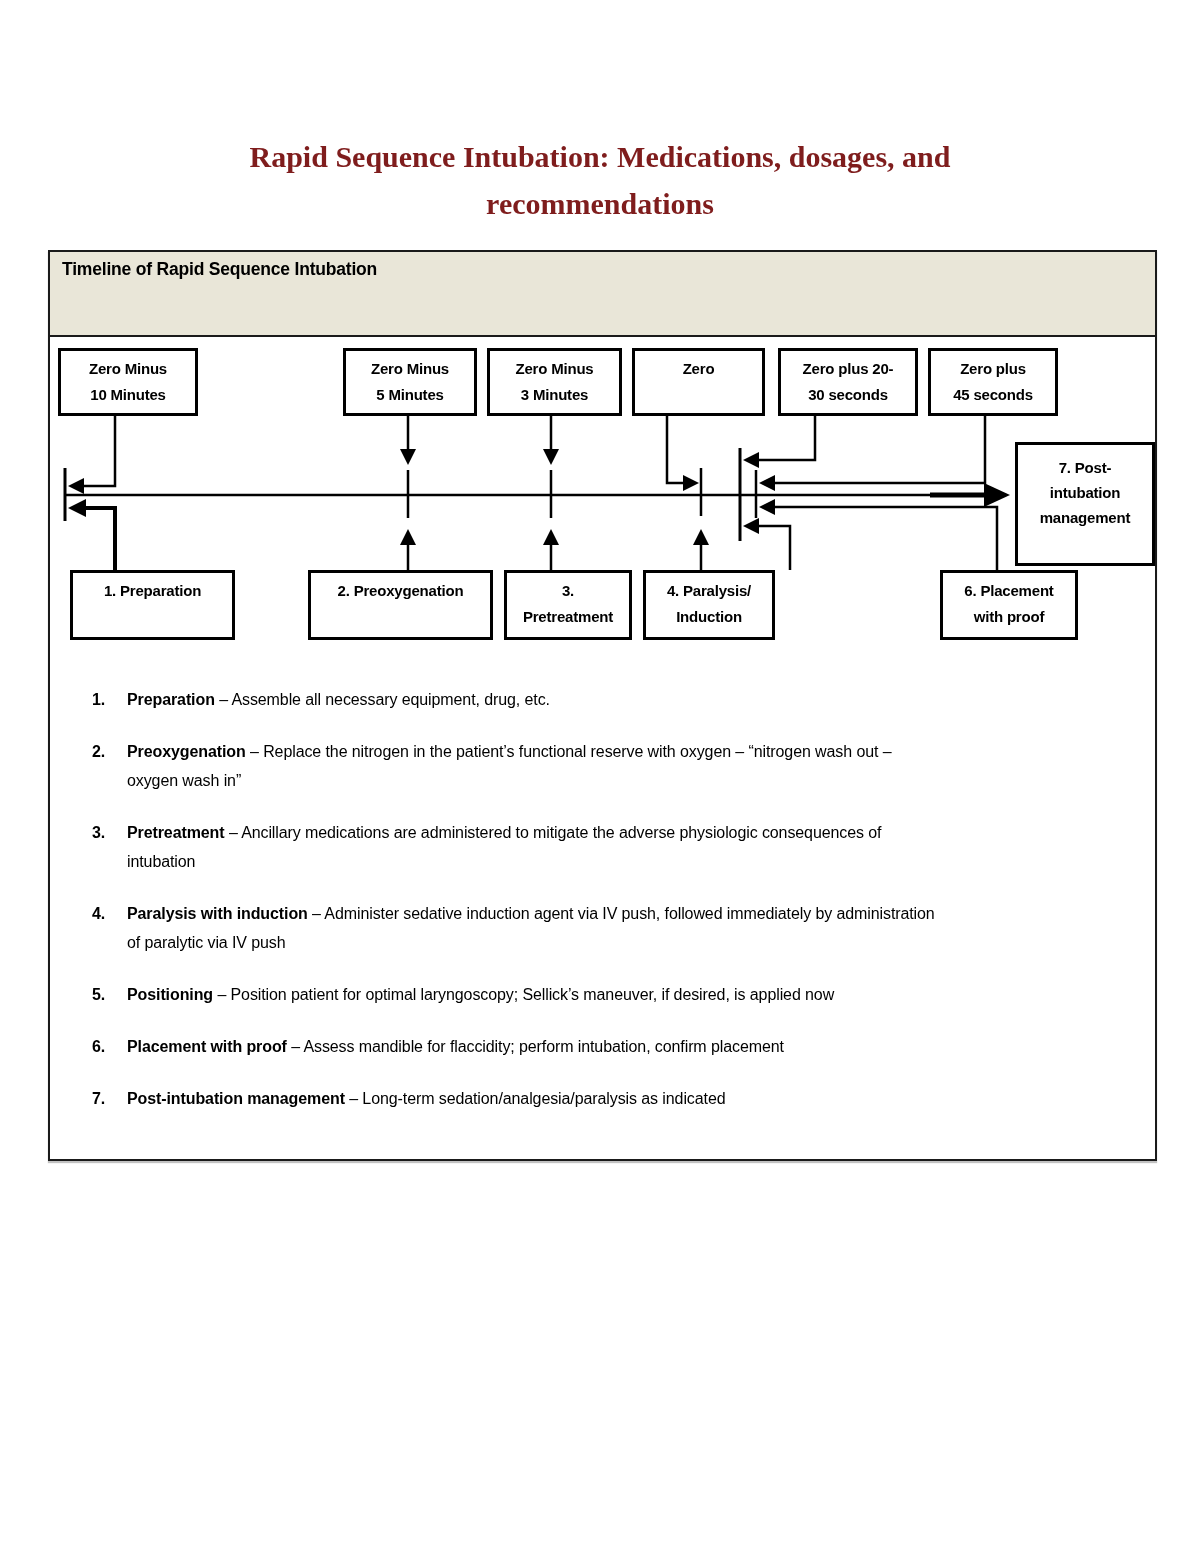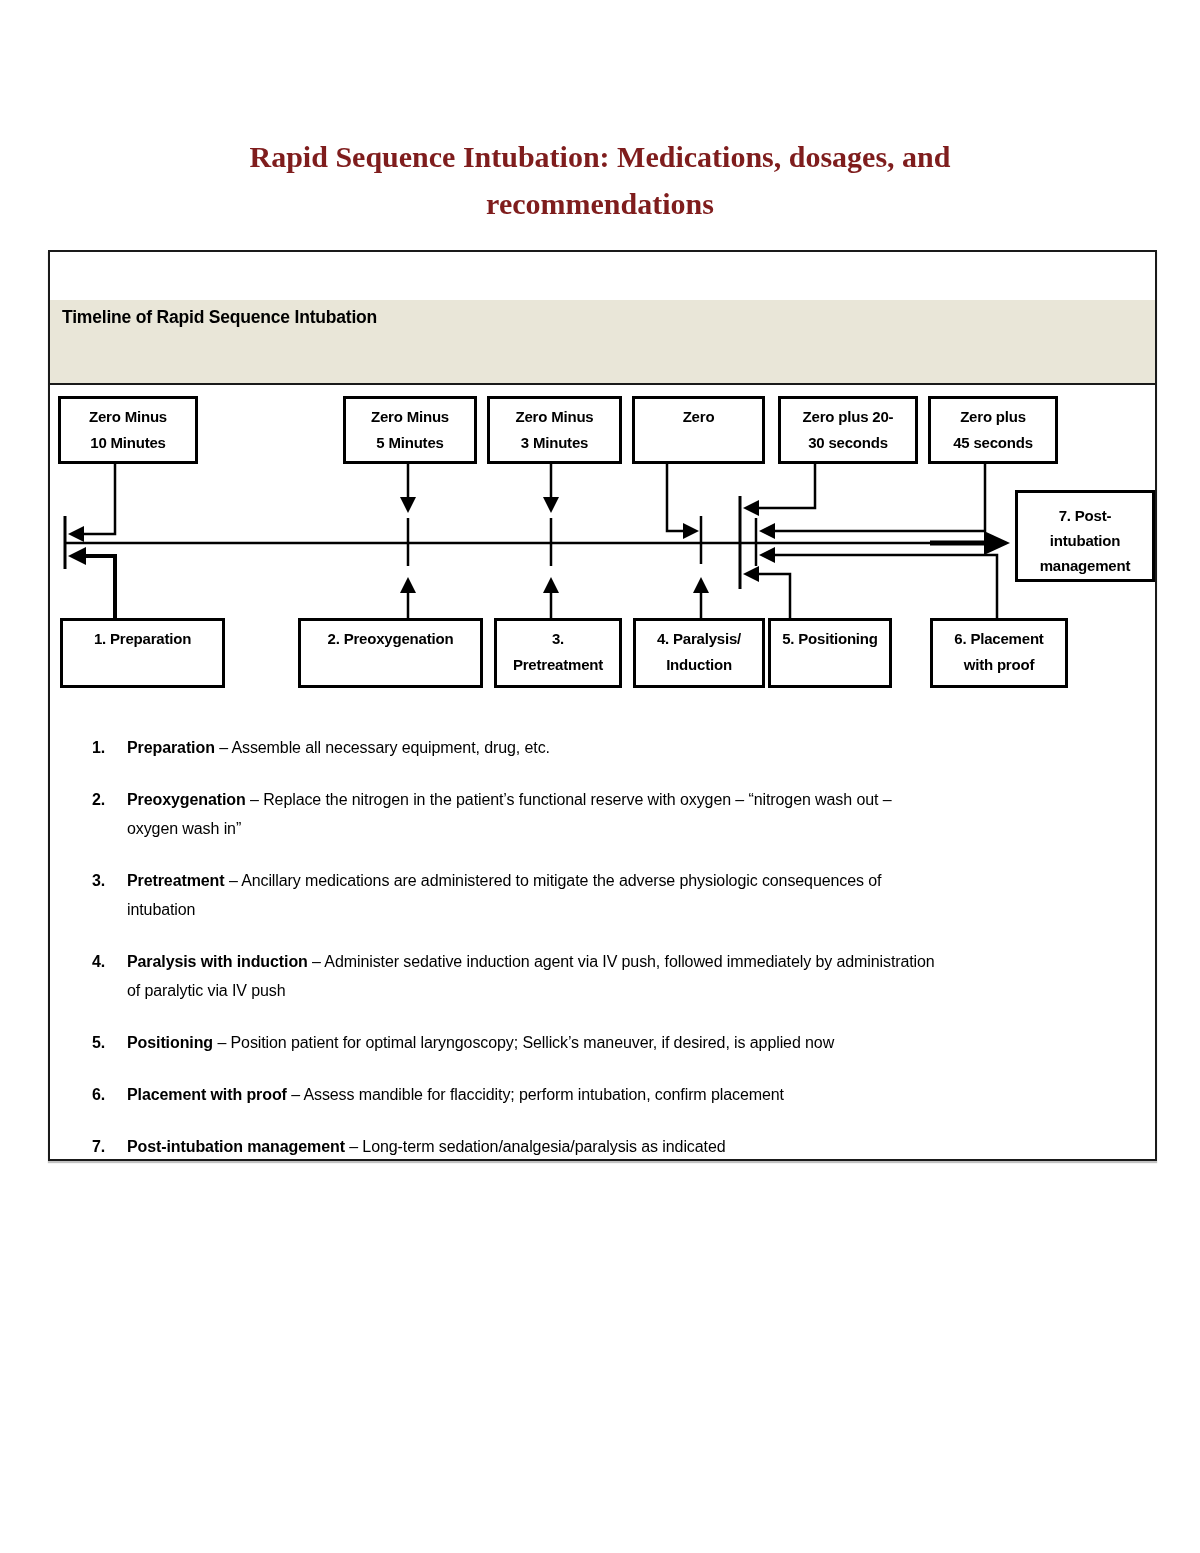--- a/index.html
+++ b/index.html
@@ -32,41 +32,40 @@
   }
   .panel-header {
     height: 85px;
     background: #e9e6d8;
     border-bottom: 2px solid #1a1a1a;
     box-sizing: border-box;
     padding: 7px 0 0 12px;
     font-weight: bold;
     font-size: 17.5px;
     letter-spacing: -0.2px;
-    margin-top: 48px;
   }
   .panel-body { position: relative; height: 822px; }
   .diagram { position: absolute; left: 0; top: 0; width: 1105px; height: 315px; }
   .diagram svg { position: absolute; left: 0; top: 0; }
   .dbox {
     position: absolute;
     box-sizing: border-box;
     border: 3px solid #000;
     background: #fff;
     text-align: center;
     font-weight: bold;
     font-size: 15px;
     line-height: 26px;
     letter-spacing: -0.2px;
     white-space: pre-line;
     padding-top: 5px;
   }
   .tbox { top: 11px; height: 68px; }
-  .pbox { top: 233px; height: 70px; }
-  .postbox { left: 965px; top: 105px; width: 140px; height: 92px; line-height: 25px; padding-top: 10px; }
+  .pbox { top: 233px; height: 70px; margin-left: 10px; }
+  .postbox { left: 965px; top: 105px; width: 140px; height: 124px; line-height: 25px; padding-top: 10px; }
   .steps {
     position: absolute;
     left: 42px; top: 348px;
     width: 1048px;
     font-size: 16px;
     line-height: 29px;
     letter-spacing: -0.1px;
   }
   .step { display: flex; margin-bottom: 23px; }
   .step-num { width: 35px; flex: 0 0 35px; font-weight: bold; }
@@ -142,21 +141,20 @@
 30 seconds</div>
       <div class="dbox tbox" style="left:878px; width:130px;">Zero plus
 45 seconds</div>
 
       <div class="dbox pbox" style="left:10px;  width:165px;">1. Preparation</div>
       <div class="dbox pbox" style="left:248px; width:185px;">2. Preoxygenation</div>
       <div class="dbox pbox" style="left:444px; width:128px;">3.
 Pretreatment</div>
       <div class="dbox pbox" style="left:583px; width:132px;">4. Paralysis/
 Induction</div>
-      <div class="dbox pbox" style="left:718px; width:124px;">5. Positioning</div>
       <div class="dbox pbox" style="left:880px; width:138px;">6. Placement
 with proof</div>
 
       <div class="dbox postbox">7. Post-
 intubation
 management</div>
     </div>
 
     <div class="steps">
       <div class="step">

